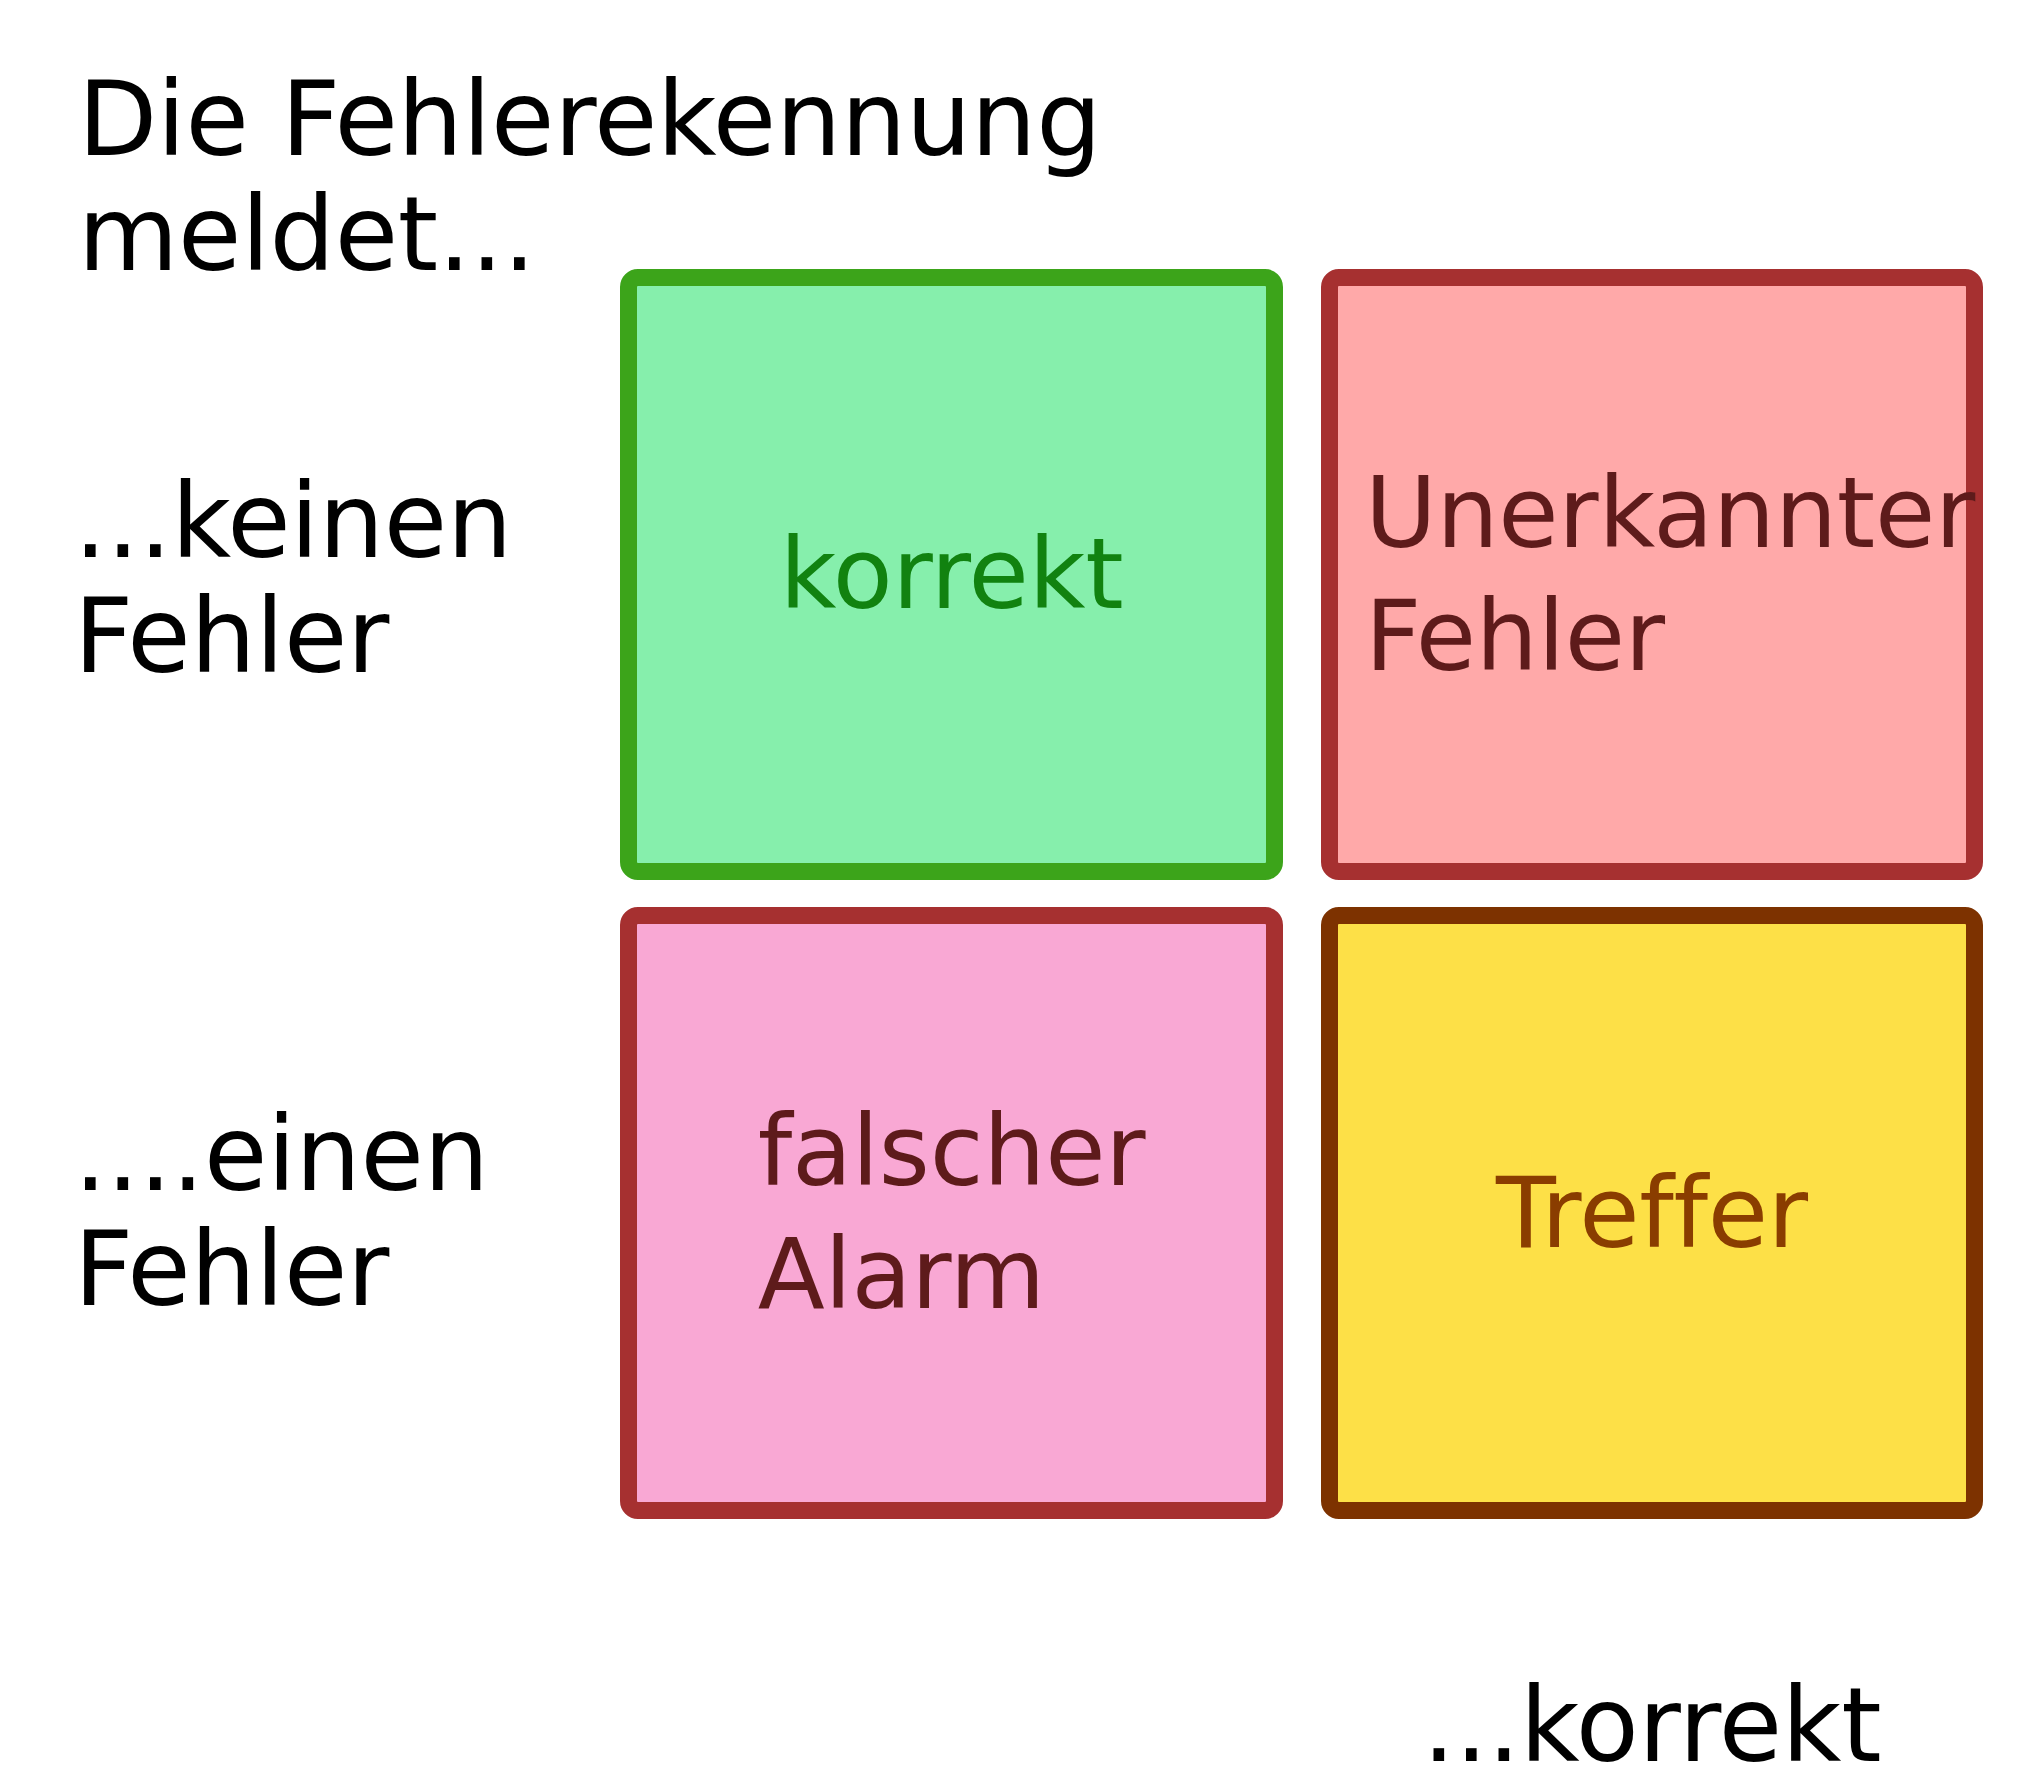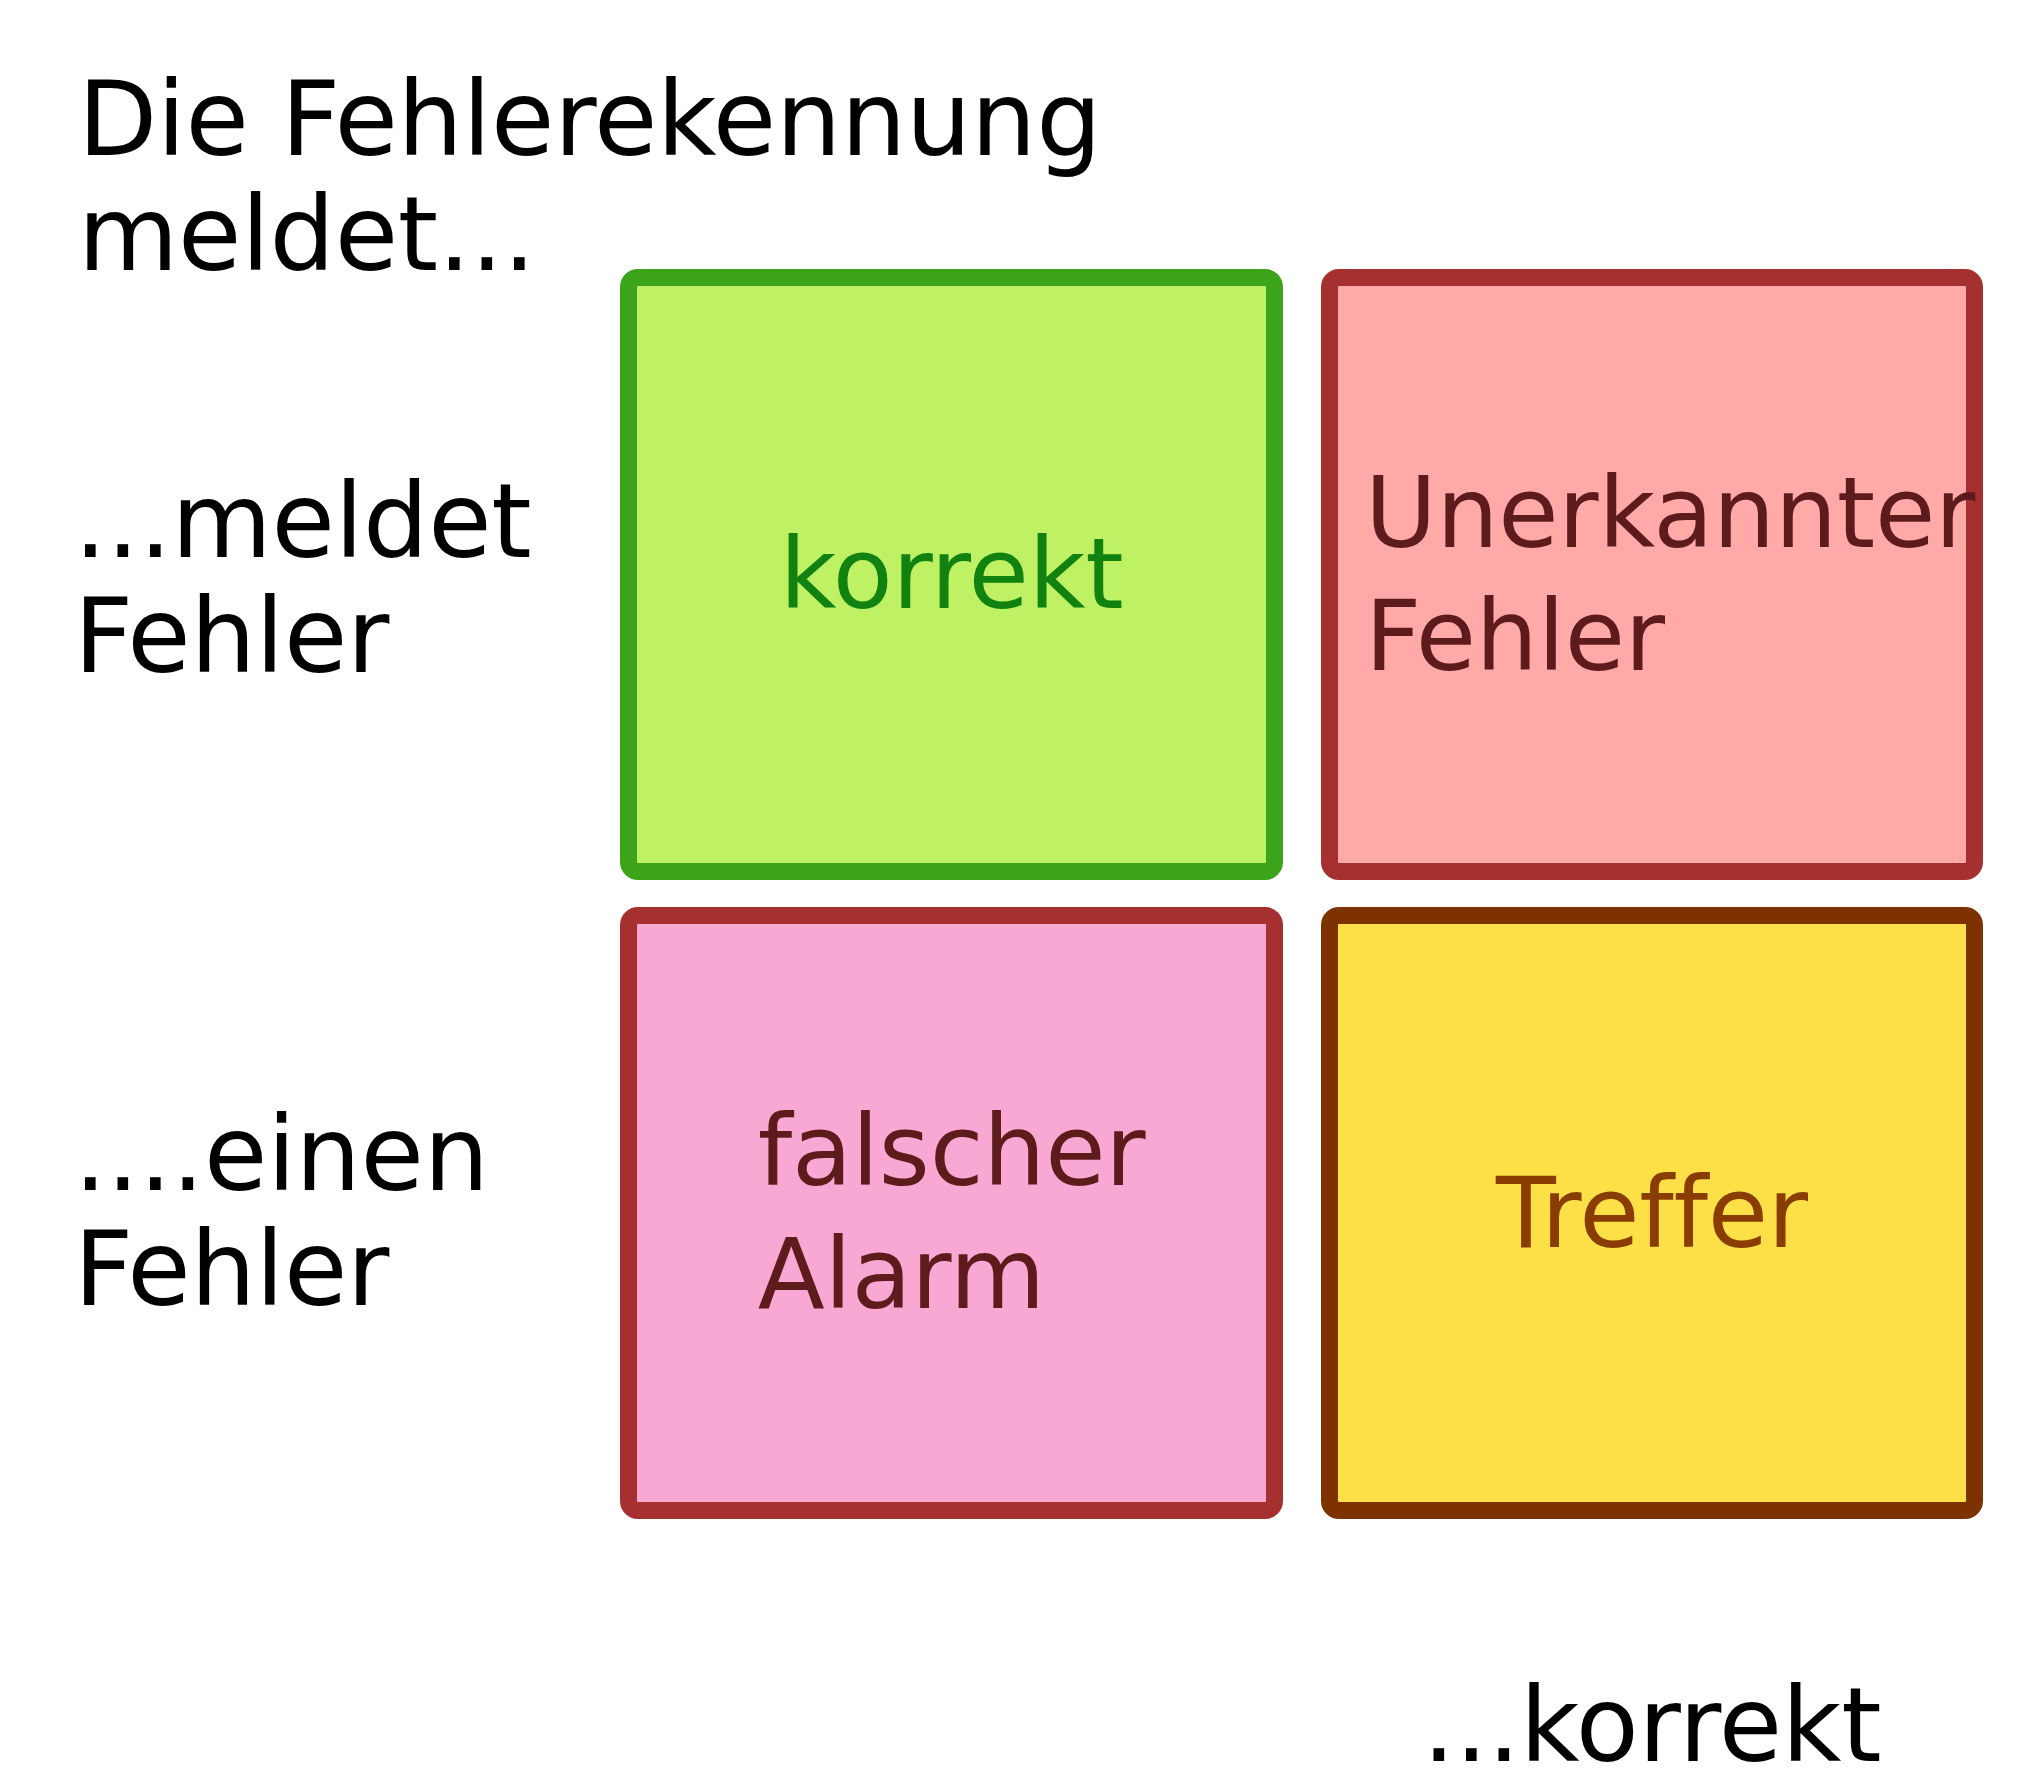--- a/index.html
+++ b/index.html
@@ -59,31 +59,31 @@
   .cell-treffer            { left: 1321px; top: 907px; width: 662px; height: 612px; }
 </style>
 </head>
 <body>
 
 <div class="canvas">
 
   <div class="outer-label title-label">Die Fehlerekennung
 meldet...</div>
 
-  <div class="outer-label row-label-1">...meldet
+  <div class="outer-label row-label-1">...keinen
 Fehler</div>
 
   <div class="outer-label row-label-2">....einen
 Fehler</div>
 
 
 
   <div class="col-label col-label-defekt">...korrekt</div>
 
-  <div class="cell cell-korrekt" style="background-color: #bef264; border-color: rgb(60, 164, 26); color: rgb(17, 130, 16);">
+  <div class="cell cell-korrekt" style="background-color: #86efac; border-color: rgb(60, 164, 26); color: rgb(17, 130, 16);">
     <span class="cell-label">korrekt</span>
   </div>
 
   <div class="cell cell-unerkannter-fehler" style="background-color: rgb(255, 169, 169); border-color: rgb(166, 48, 48); color: rgb(94, 27, 27); padding-left: 36px;">
     <span class="cell-label">Unerkannter
 Fehler</span>
   </div>
 
   <div class="cell cell-falscher-alarm" style="background-color: #f9a8d4; border-color: rgb(166, 48, 48); color: rgb(94, 27, 27);">
     <span class="cell-label">falscher

